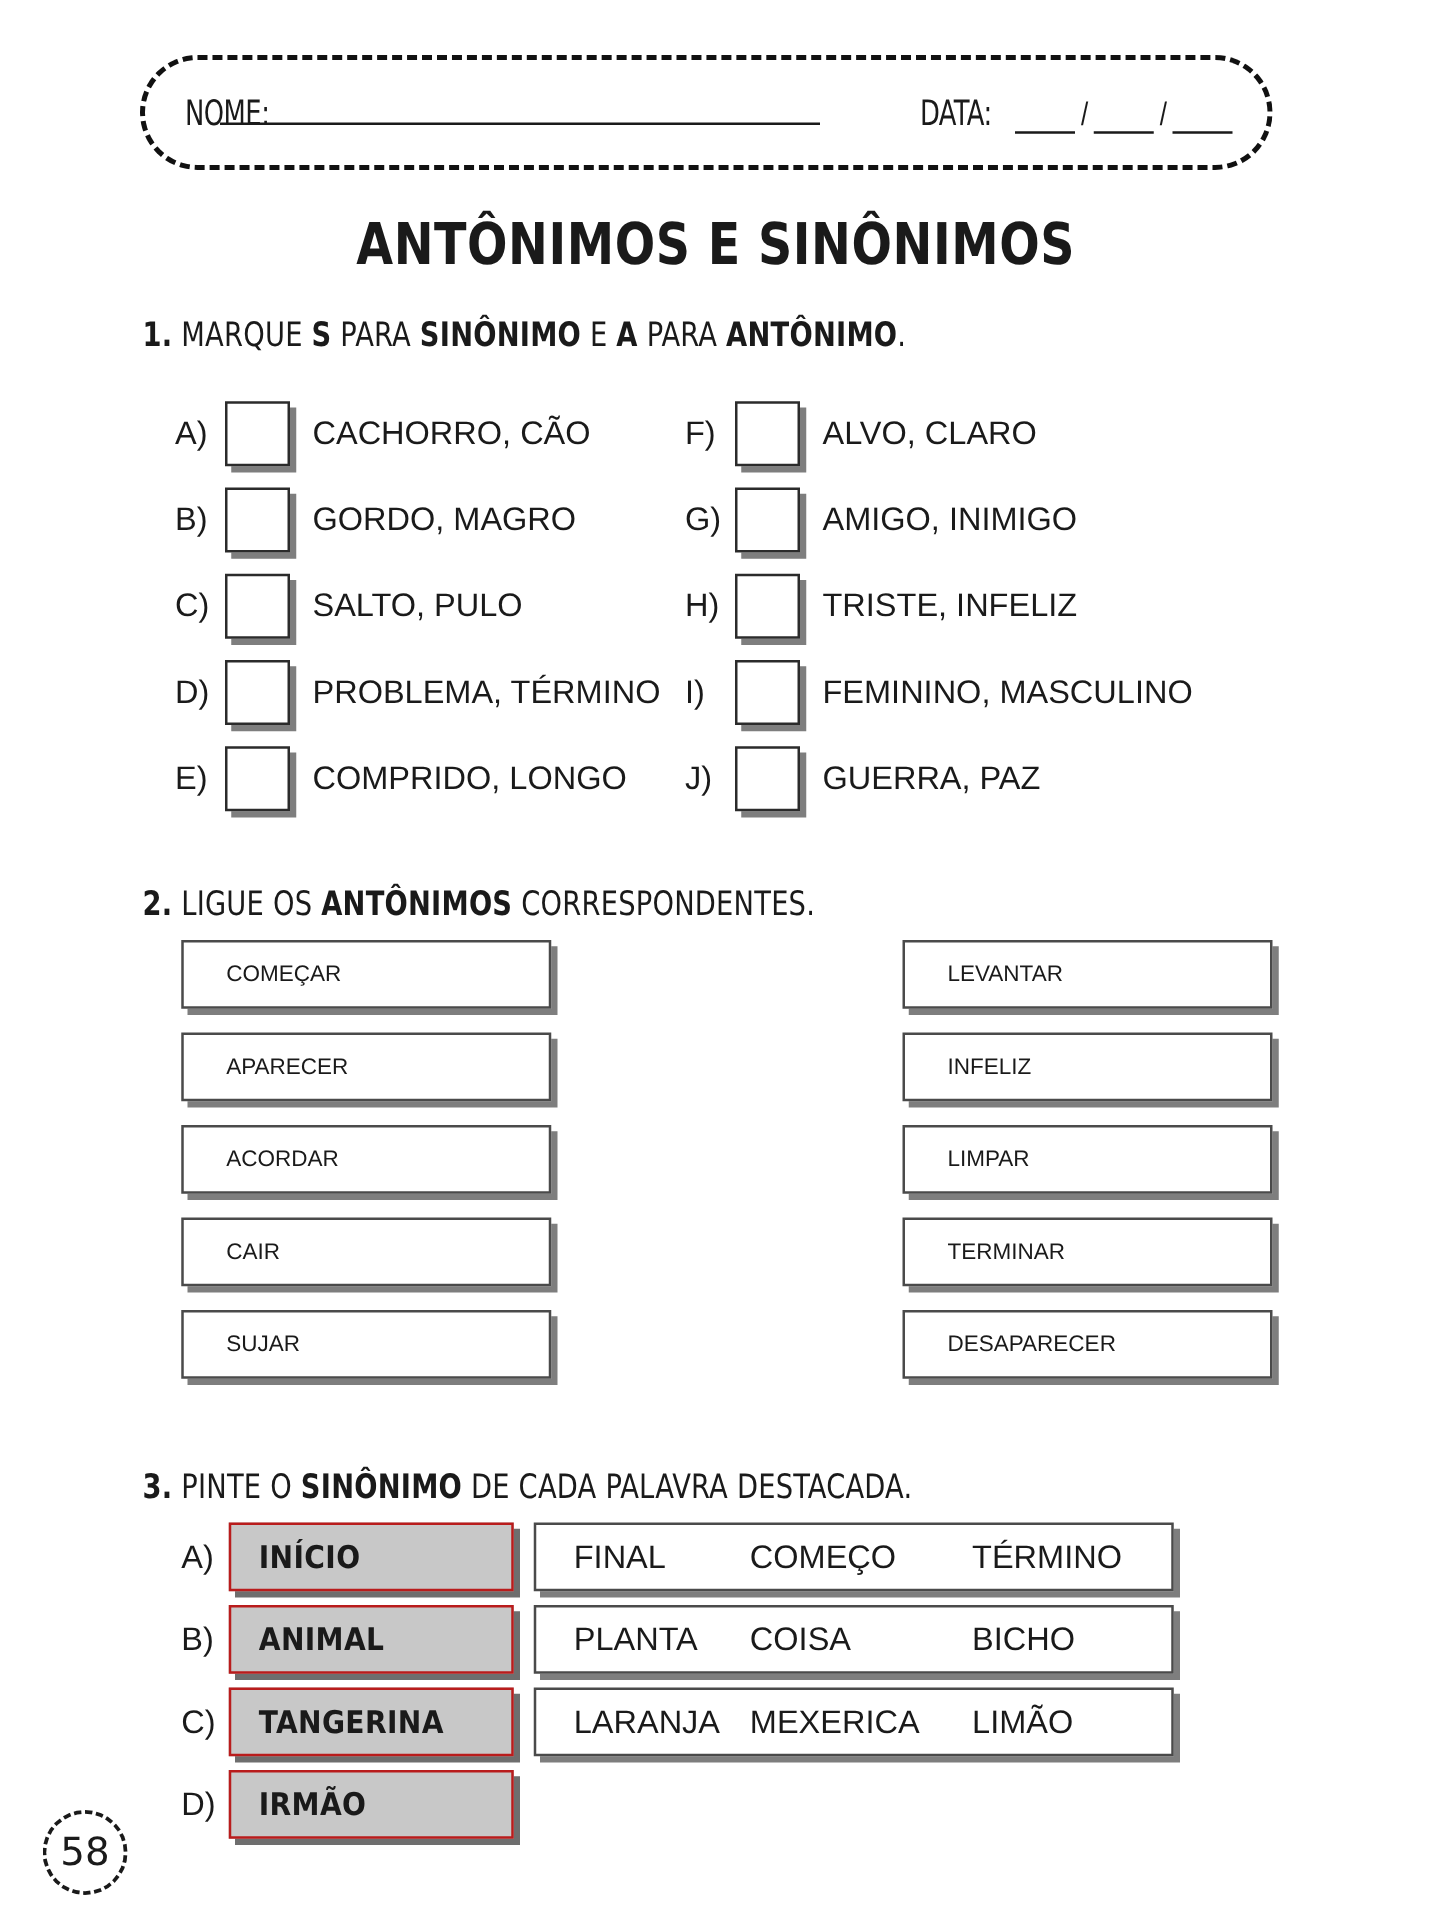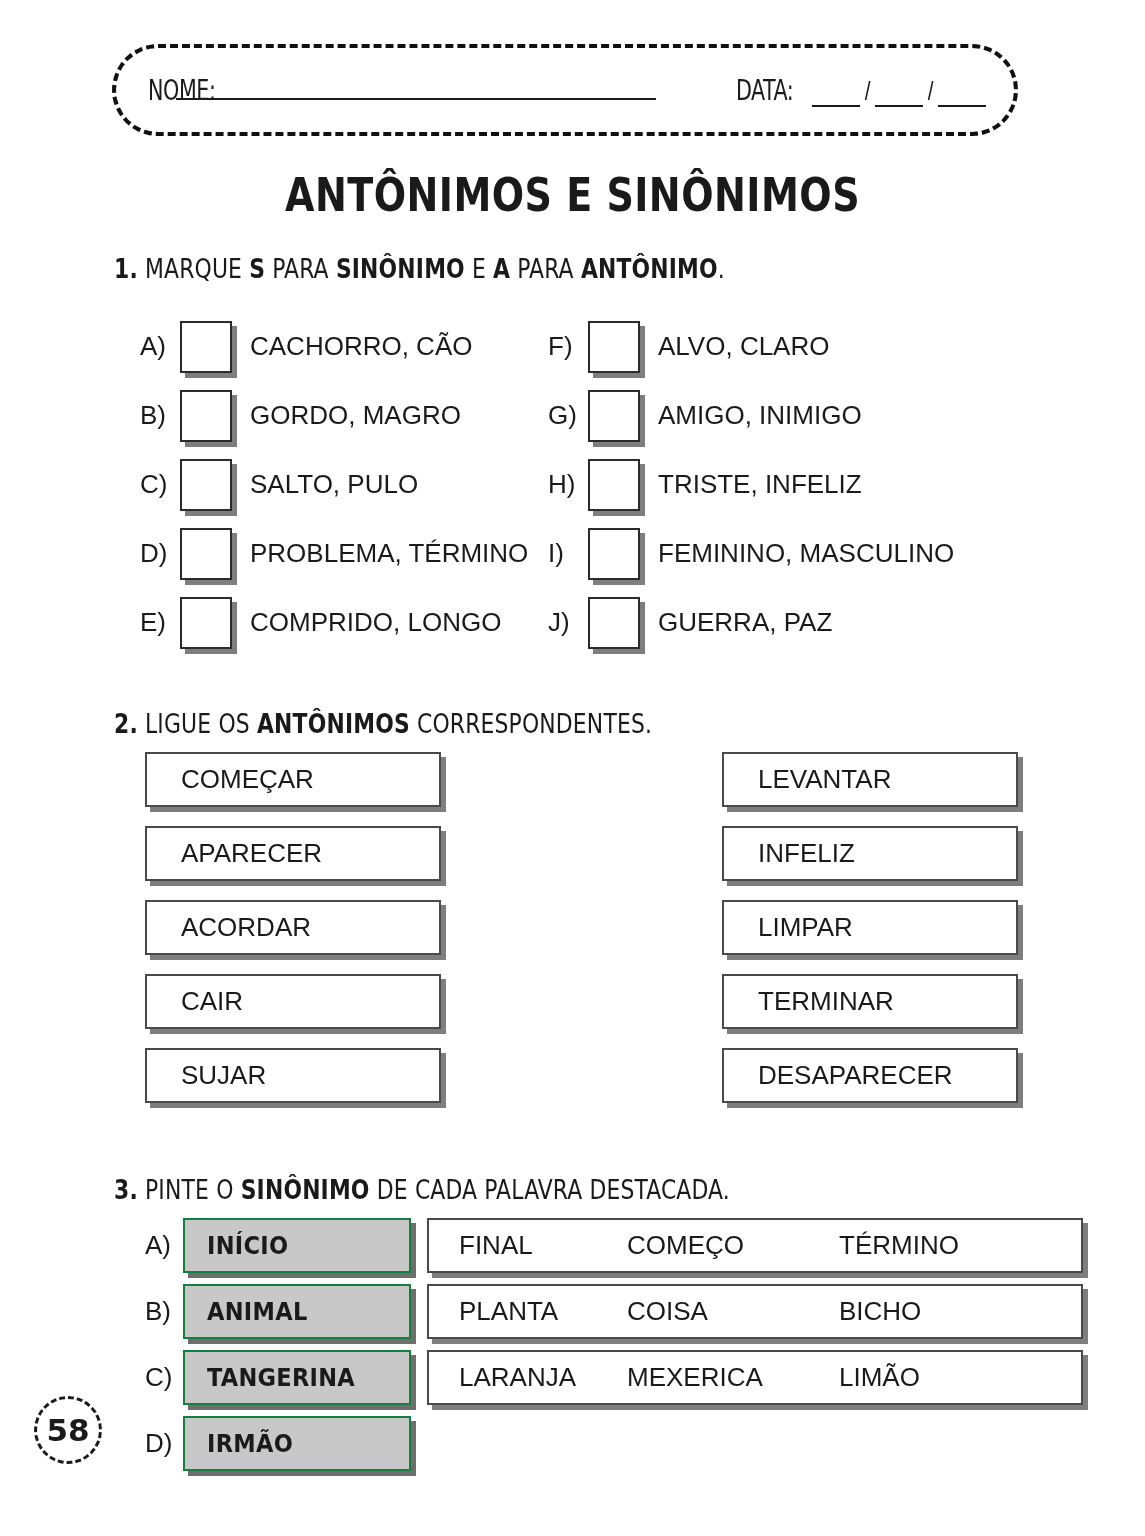--- a/index.html
+++ b/index.html
@@ -150,21 +150,21 @@
     width: 296px;
     height: 55px;
     border: 2px solid #4a4a4a;
     background: #ffffff;
     box-shadow: 5px 5px 0 0 #7e7e7e;
     box-sizing: border-box;
     display: flex;
     align-items: center;
     padding-left: 34px;
     margin-bottom: 19px;
-    font-size: 26px;
+    font-size: 18px;
   }
 
   
   .ex3 {
     position: absolute;
     left: 0; top: 1218px;
     width: 100%;
   }
   .ex3-row {
     display: flex;
@@ -176,35 +176,35 @@
   }
   .ex3-letter {
     width: 38px;
     font-size: 26px;
     flex: 0 0 auto;
   }
   .ex3-word {
     width: 228px;
     height: 55px;
     background: #c8c8c8;
-    border: 2px solid #15803d;
+    border: 2px solid #b91c1c;
     box-shadow: 5px 5px 0 0 #6e6e6e;
     box-sizing: border-box;
     display: flex;
     align-items: center;
     padding-left: 22px;
     font-family: "DejaVu Sans Condensed", "Liberation Sans Narrow", "Liberation Sans", sans-serif;
     font-size: 25px;
     font-weight: 700;
     letter-spacing: 0.3px;
     flex: 0 0 auto;
   }
   .ex3-options {
     margin-left: 16px;
-    width: 656px;
+    width: 512px;
     height: 55px;
     background: #ffffff;
     border: 2px solid #4a4a4a;
     box-shadow: 5px 5px 0 0 #7e7e7e;
     box-sizing: border-box;
     display: flex;
     align-items: center;
     flex: 0 0 auto;
   }
   .ex3-opt {
@@ -212,30 +212,30 @@
     white-space: nowrap;
   }
   .ex3-opt.o1 { width: 198px; padding-left: 30px; box-sizing: border-box; }
   .ex3-opt.o2 { width: 212px; box-sizing: border-box; }
   .ex3-opt.o3 { width: 190px; box-sizing: border-box; text-align: left; }
 
   
   .page-num {
     position: absolute;
     left: 34px;
-    top: 1396px;
+    top: 1448px;
     width: 68px;
     height: 68px;
     border: 3px dashed #1a1a1a;
     border-radius: 50%;
     display: flex;
     align-items: center;
     justify-content: center;
     font-size: 31px;
-    font-weight: 700;
+    font-weight: 400;
     font-family: "DejaVu Sans", sans-serif;
     box-sizing: border-box;
   }
 </style>
 </head>
 <body>
 
 <div class="header-box">
   <div class="header-row">
     <span class="field-label">NOME:</span>

